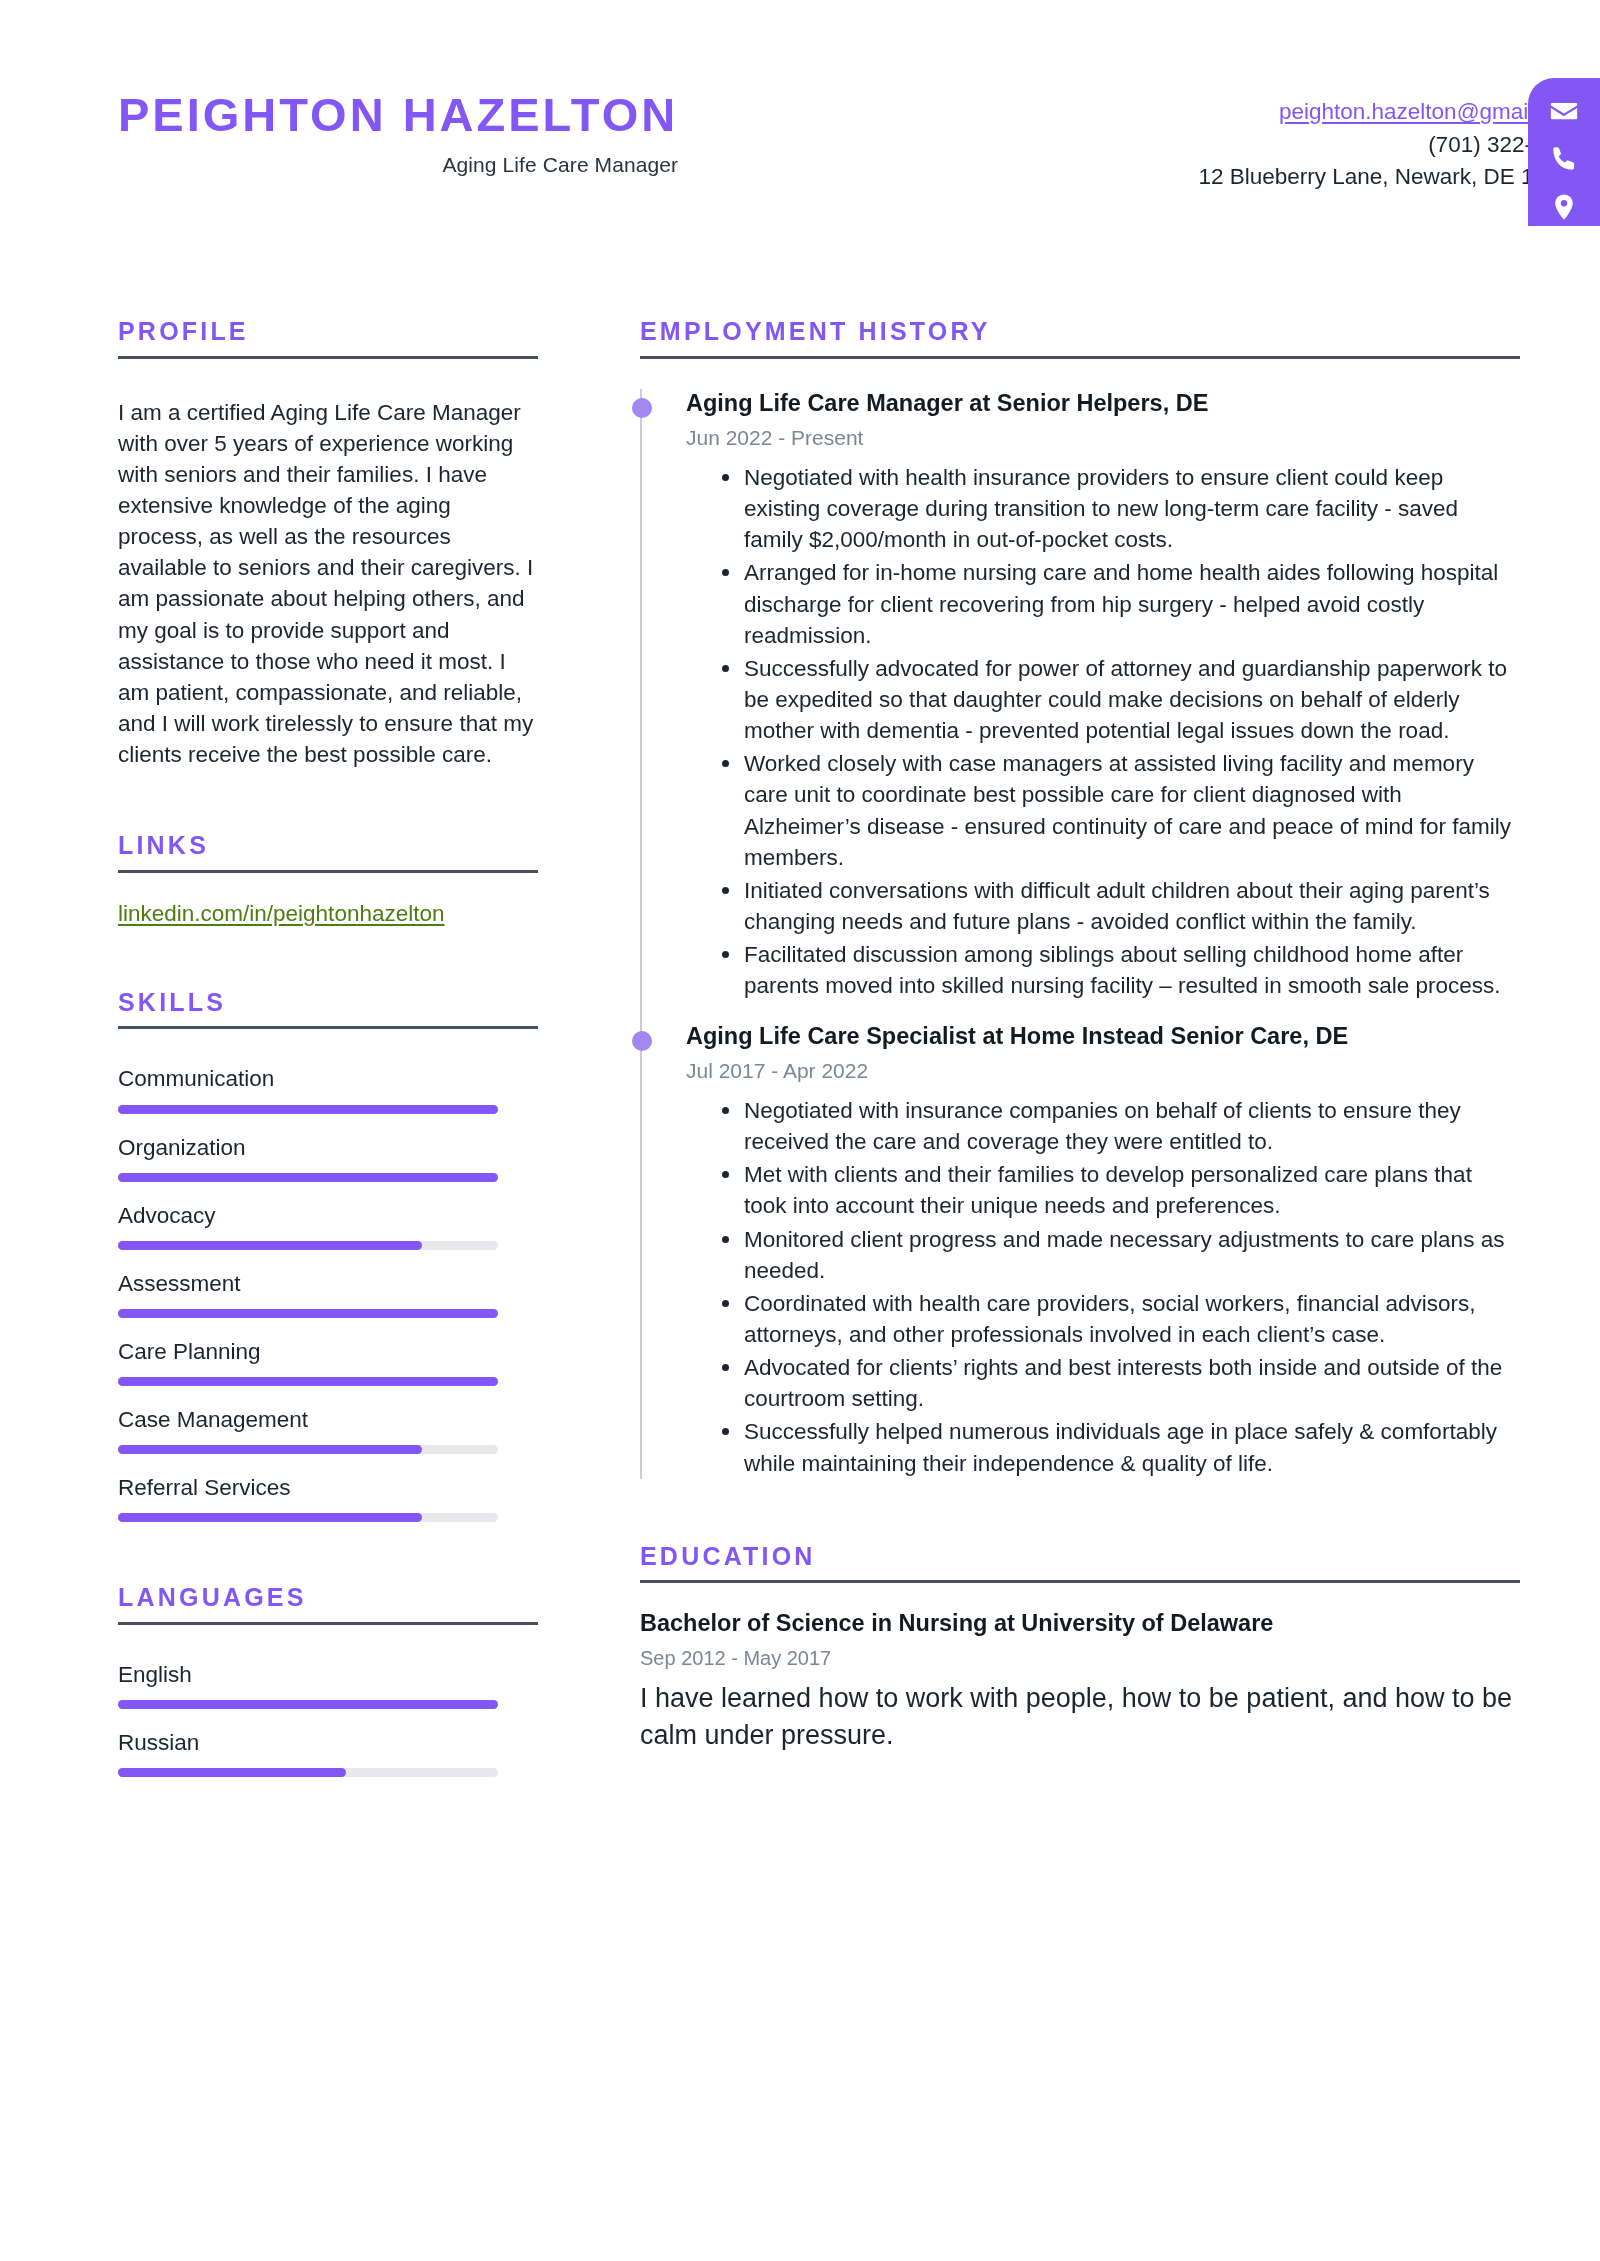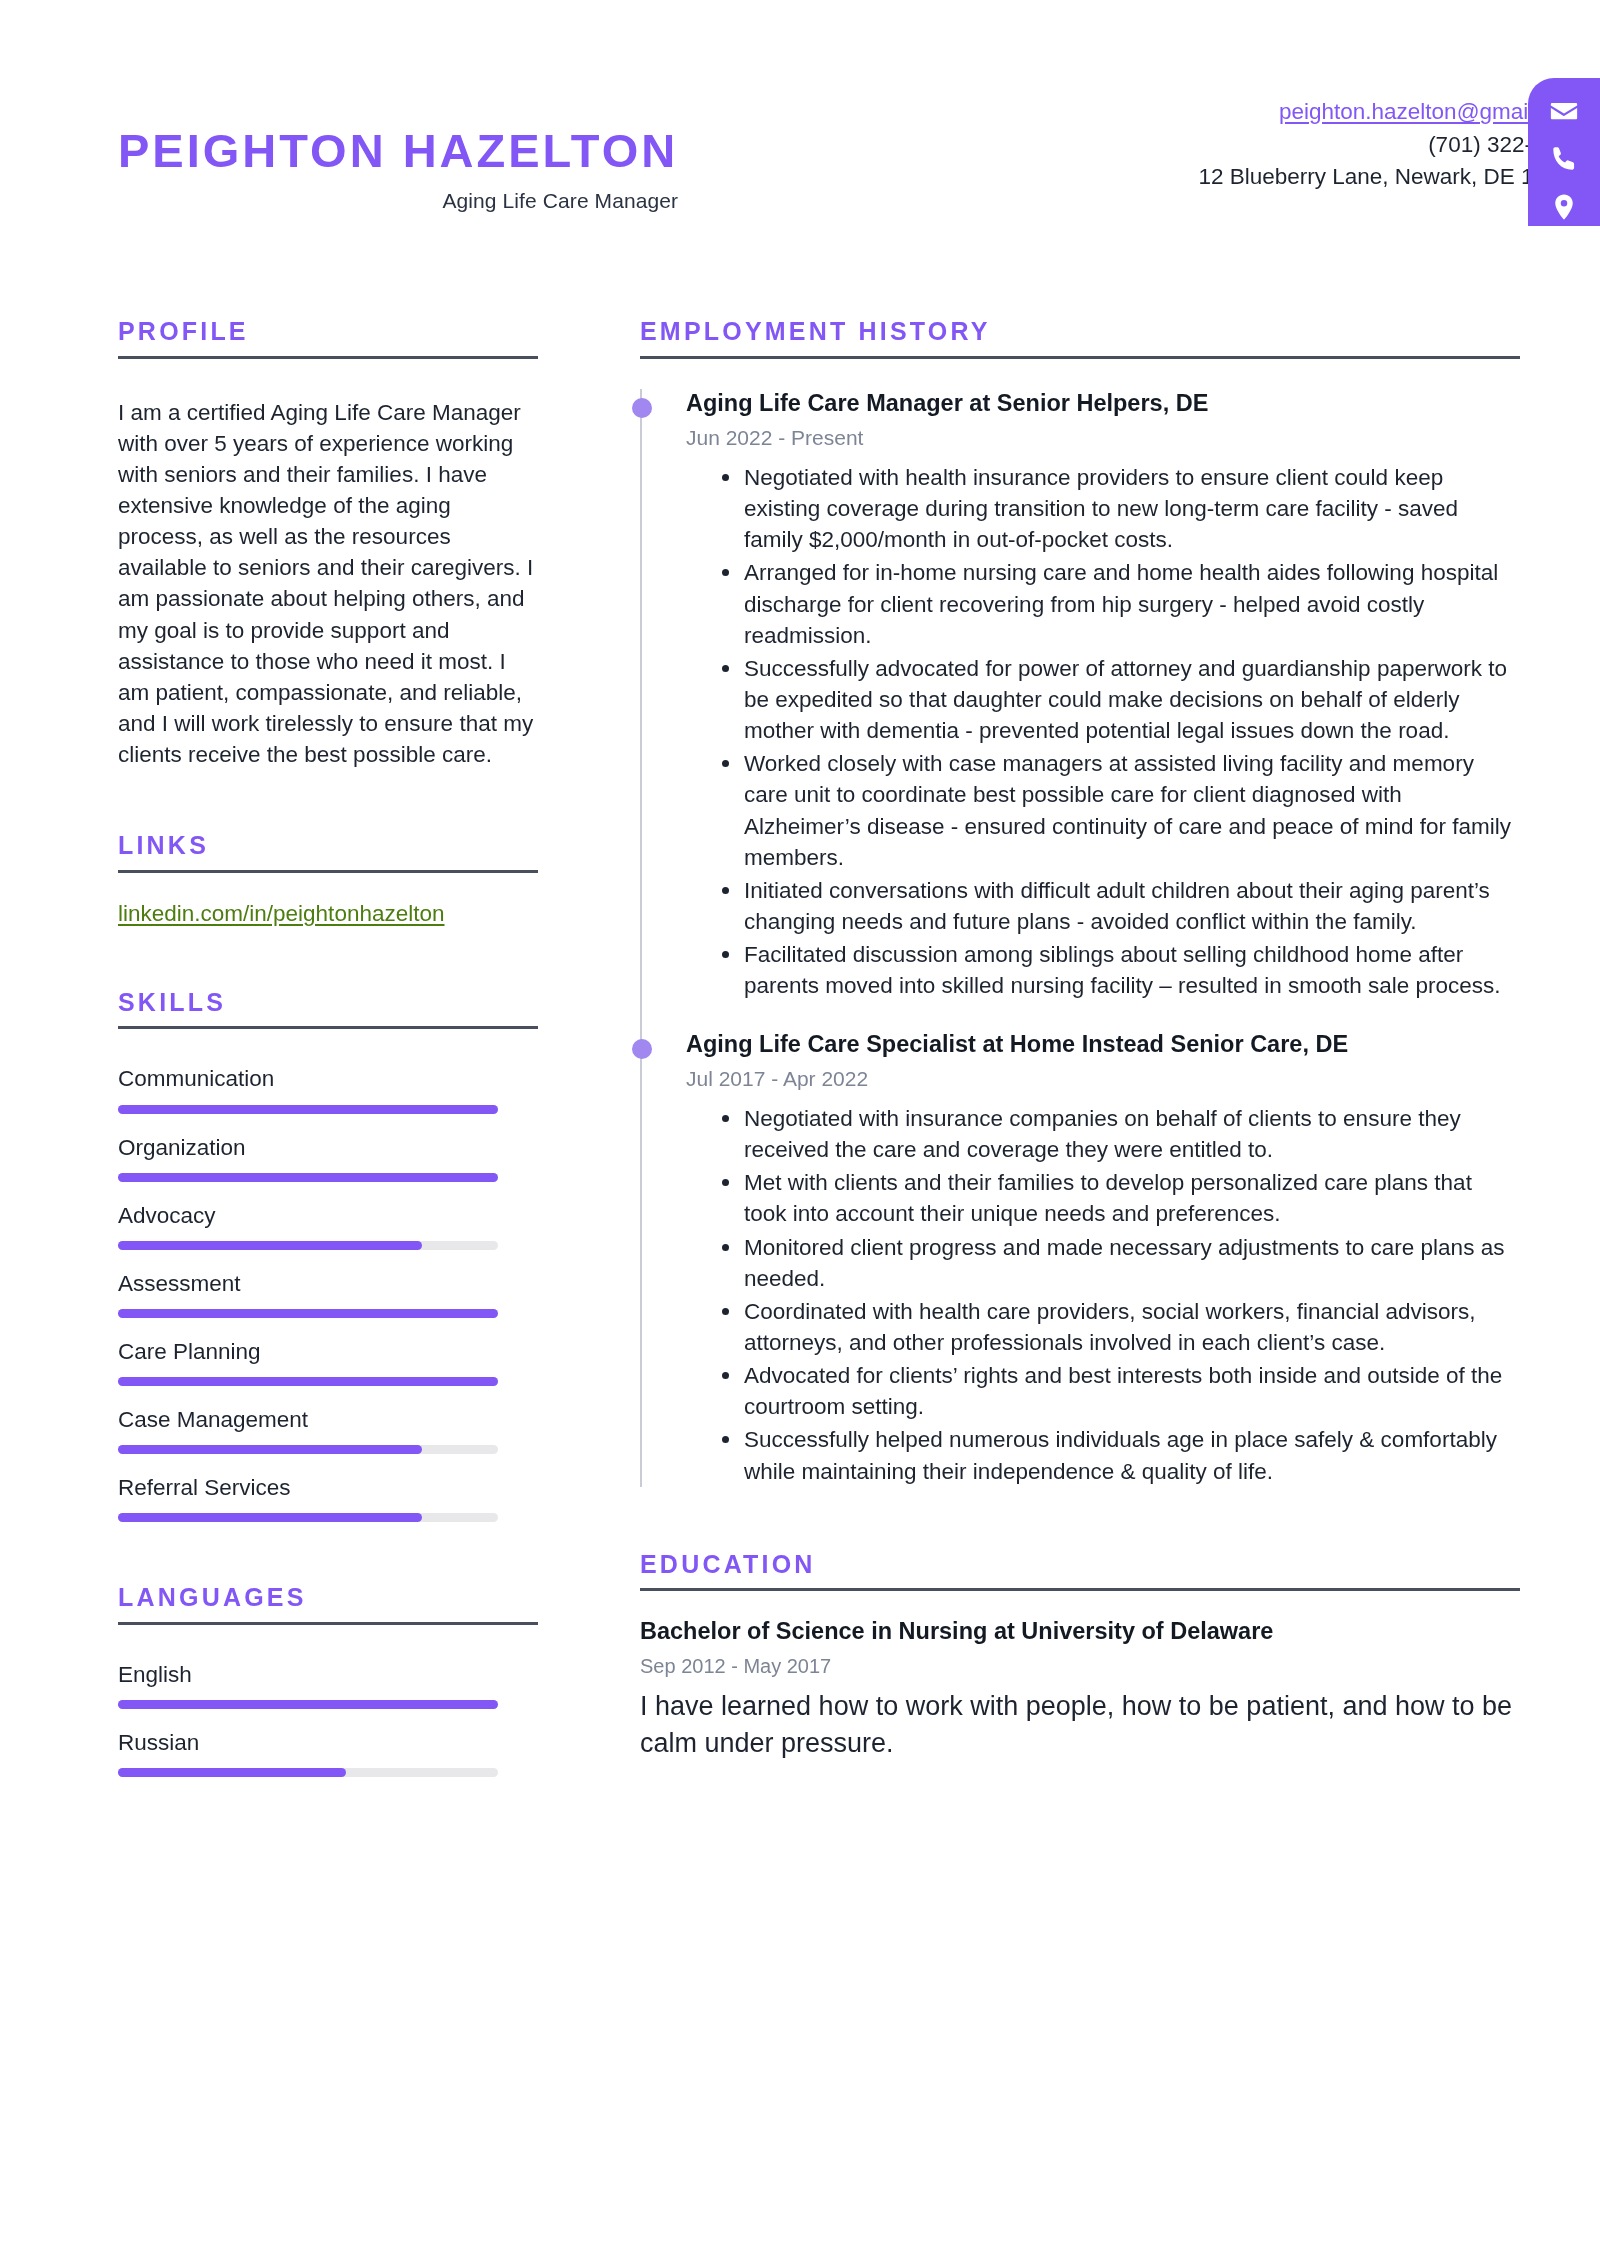--- a/index.html
+++ b/index.html
@@ -32,21 +32,21 @@
   }
 
   .header-inner {
     display: flex;
     align-items: flex-start;
     justify-content: space-between;
     padding-left: 118px;
     padding-right: 0;
   }
 
-  .identity { padding-top: 10px; margin-top: 36px; }
+  .identity { padding-top: 10px; }
 
   .full-name {
     font-size: 47px;
     font-weight: bold;
     letter-spacing: 3.0px;
     color: #8257f5;
     line-height: 1.05;
     white-space: nowrap;
   }
 
@@ -183,21 +183,21 @@
   }
 
   
   .timeline {
     position: relative;
     margin-top: 30px;
     padding-left: 44px;
     border-left: 2px solid #c9ccd4;
   }
 
-  .job { position: relative; margin-bottom: 28px; }
+  .job { position: relative; margin-bottom: 20px; }
   .job:last-child { margin-bottom: 0; }
 
   .job-dot {
     position: absolute;
     left: -54px;
     top: 9px;
     width: 20px;
     height: 20px;
     border-radius: 50%;
     background: #a187f0;

